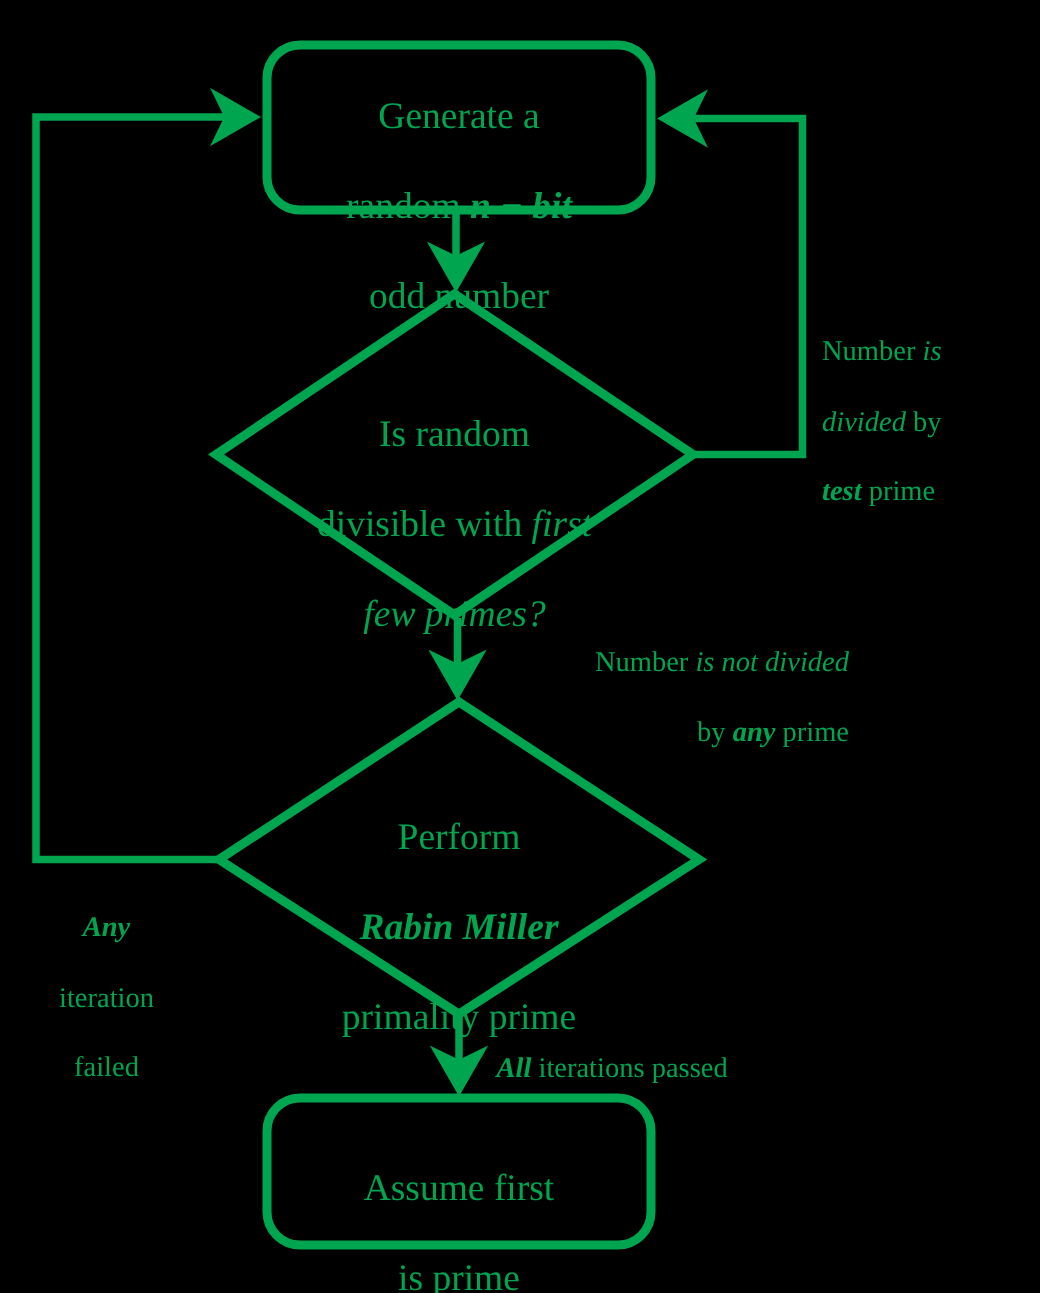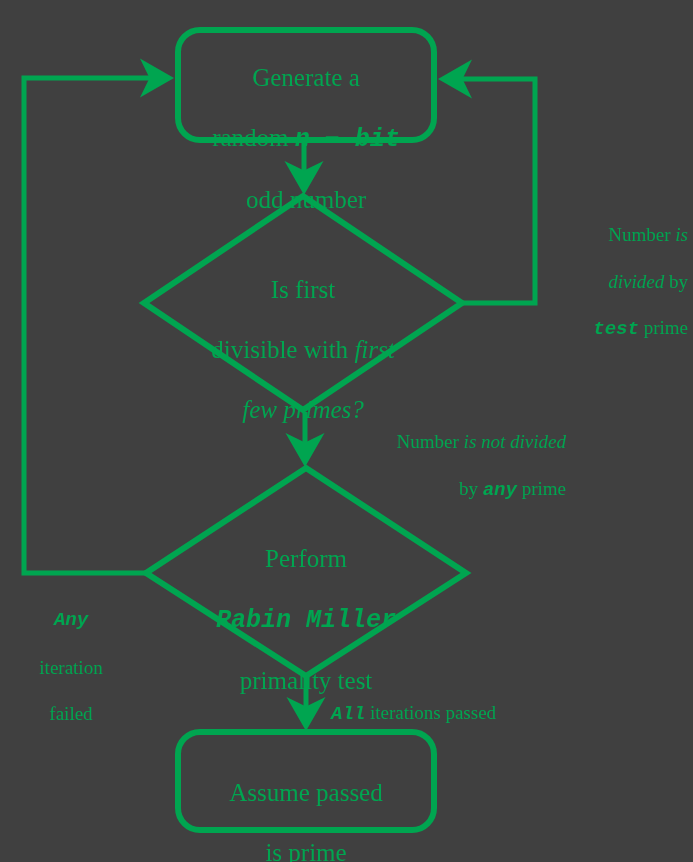--- a/index.html
+++ b/index.html
@@ -7,21 +7,21 @@
     padding: 0;
     background: #ffffff;
   }
   body {
     font-family: "Liberation Serif", "DejaVu Serif", serif;
   }
   #canvas {
     position: relative;
     width: 693px;
     height: 862px;
-    background: #404040;
+    background: #000000;
     overflow: hidden;
   }
   #flow-svg {
     position: absolute;
     left: 0;
     top: 0;
     width: 693px;
     height: 862px;
   }
   .node-text {
@@ -34,26 +34,26 @@
     pointer-events: none;
   }
   .edge-label {
     position: absolute;
     color: #00A550;
     font-size: 19px;
     line-height: 1.22;
     white-space: pre-line;
   }
   .it { font-style: italic; }
-  .bi { font-style: italic; font-weight: bold; font-family: Liberation Mono, monospace; }
+  .bi { font-style: italic; font-weight: bold; }
   #lbl-start      { left: 175px; top: 33px;  width: 262px; }
   #lbl-dec1       { left: 143px; top: 245px; width: 320px; }
   #lbl-dec2       { left: 145px; top: 514px; width: 322px; text-align: center; }
   #lbl-end        { left: 175px; top: 748px; width: 262px; }
-  #lbl-edge-right { left: 548px; top: 200px; width: 140px; text-align: right; }
+  #lbl-edge-right { left: 548px; top: 200px; width: 140px; text-align: left; }
   #lbl-edge-mid   { left: 316px; top: 407px; width: 250px; text-align: right; }
   #lbl-edge-left  { left: 12px;  top: 584px; width: 118px; text-align: center; }
   #lbl-edge-bot   { left: 318px; top: 678px; width: 260px; text-align: left; margin-left: 13px; }
 </style>
 </head>
 <body>
 
 <div id="canvas">
 
   <svg id="flow-svg" viewBox="0 0 693 862">
@@ -85,33 +85,33 @@
     </g>
   </svg>
 
   <div class="node-text" id="lbl-start">
     <span>Generate a</span><br>
     <span>random </span><span class="bi">n − bit</span><br>
     <span>odd number</span>
   </div>
 
   <div class="node-text" id="lbl-dec1">
-    <span>Is first</span><br>
+    <span>Is random</span><br>
     <span>divisible with </span><span class="it">first</span><br>
     <span class="it">few primes?</span>
   </div>
 
   <div class="node-text" id="lbl-dec2">
     <span>Perform</span><br>
     <span class="bi">Rabin Miller</span><br>
-    <span>primality test</span>
+    <span>primality prime</span>
   </div>
 
   <div class="node-text" id="lbl-end">
-    <span>Assume passed</span><br>
+    <span>Assume first</span><br>
     <span>is prime</span>
   </div>
 
   <div class="edge-label" id="lbl-edge-right">
     <span>Number </span><span class="it">is</span><br>
     <span class="it">divided</span><span> by</span><br>
     <span class="bi">test</span><span> prime</span>
   </div>
 
   <div class="edge-label" id="lbl-edge-mid">

